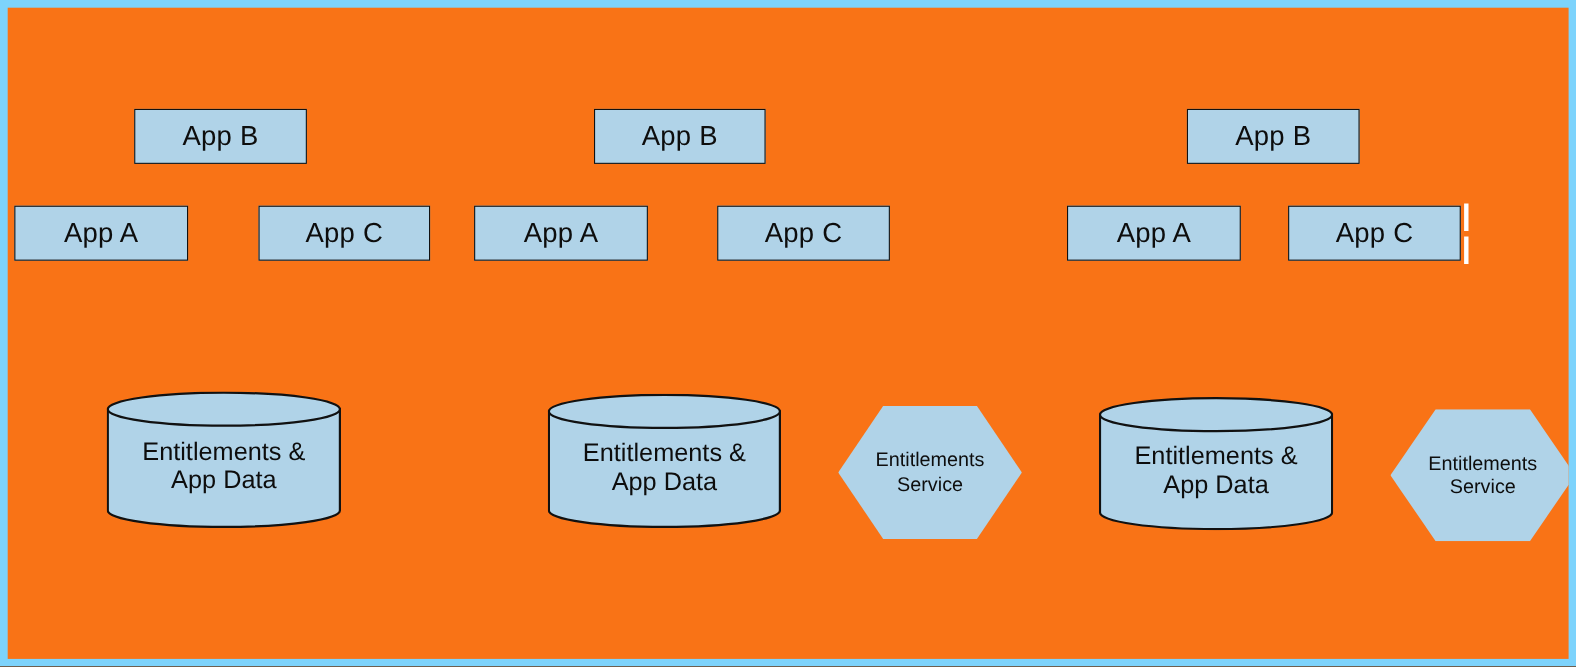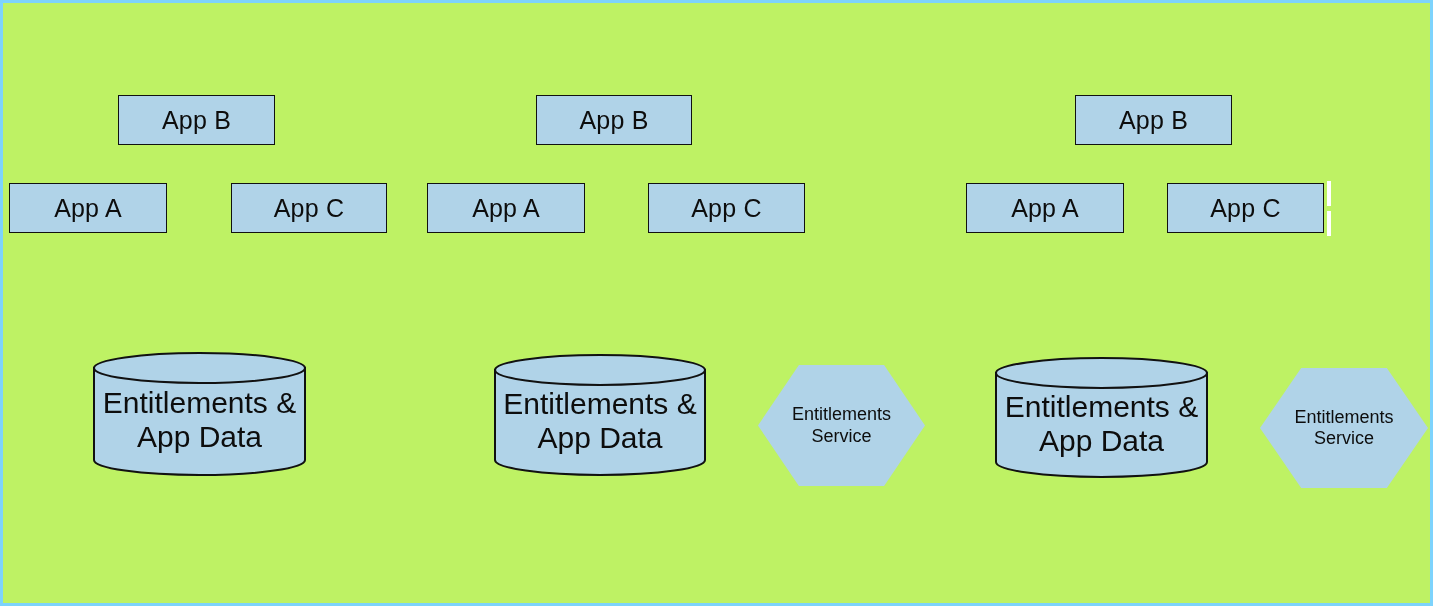--- a/index.html
+++ b/index.html
@@ -5,23 +5,23 @@
 <style>
   html, body {
     margin: 0;
     padding: 0;
     background: #000000;
   }
   #canvas {
     position: relative;
     width: 1433px;
     height: 606px;
-    background: #bef264;
+    background: #f97316;
     box-sizing: border-box;
-    border: 3px solid #7dd3fc;
+    border: 7px solid #7dd3fc;
     overflow: hidden;
     font-family: "Liberation Sans", "DejaVu Sans", sans-serif;
   }
 
   
   .app-box {
     position: absolute;
     background: #b0d3e8;
     border: 1px solid #111111;
     box-sizing: border-box;
@@ -52,21 +52,21 @@
     right: 0;
     top: 0;
     bottom: 0;
     display: flex;
     flex-direction: column;
     align-items: center;
     justify-content: center;
     padding-top: 12px;
     box-sizing: border-box;
     color: #0d0d0d;
-    font-size: 30px;
+    font-size: 23px;
     line-height: 1.12;
     text-align: center;
     white-space: pre-line;
     pointer-events: none;
   }
 
   
   .hexagon {
     position: absolute;
   }

